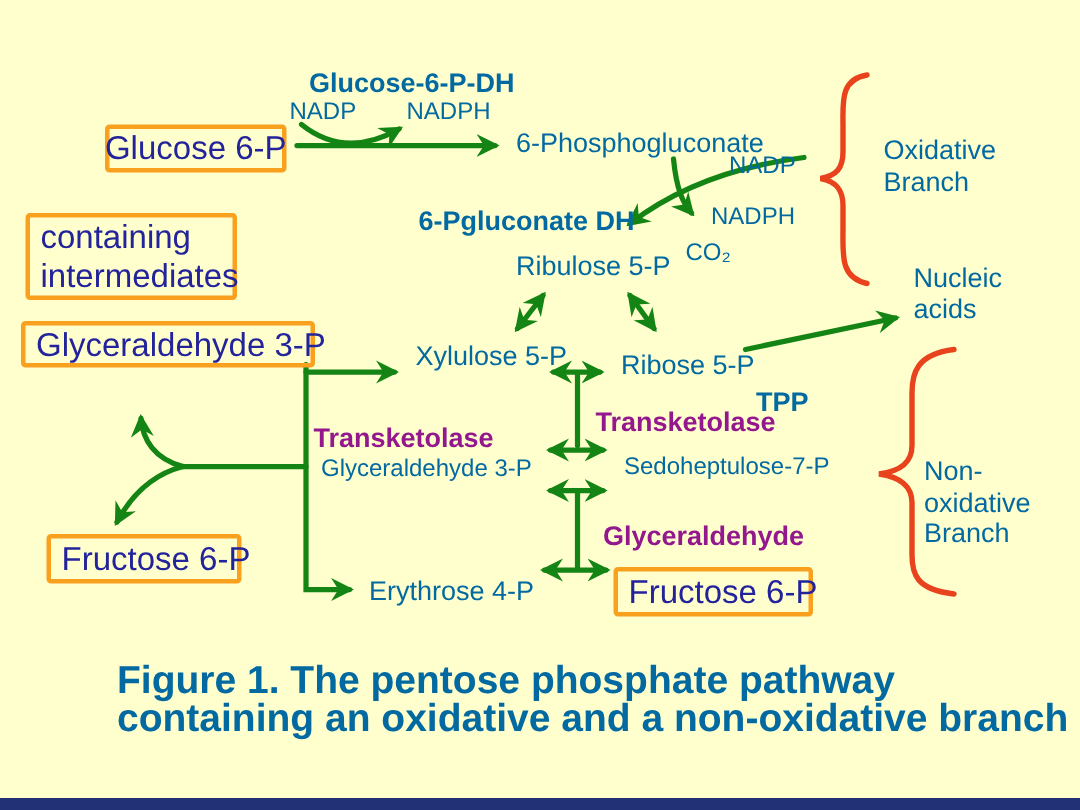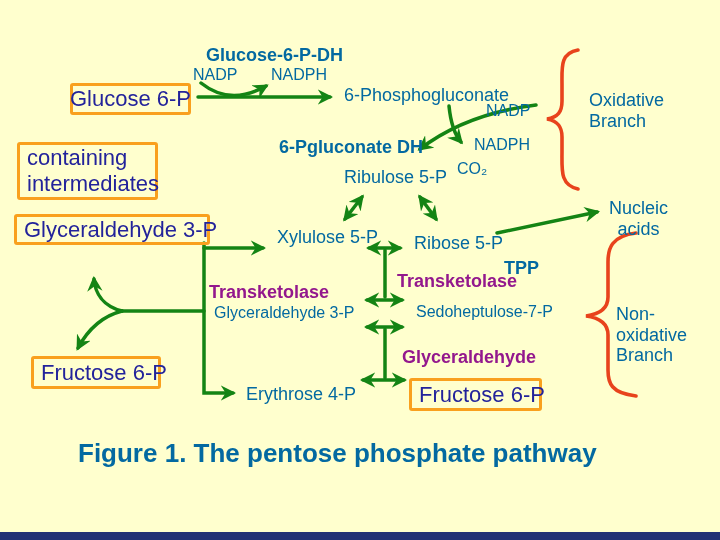--- a/index.html
+++ b/index.html
@@ -107,27 +107,28 @@
   <div class="lbl sm" style="left:474px;top:136px;">NADPH</div>
   <div class="lbl sm" style="left:457px;top:160px;">CO₂</div>
 
   <div class="lbl" style="left:344px;top:85px;">6-Phosphogluconate</div>
   <div class="lbl" style="left:344px;top:167px;">Ribulose 5-P</div>
   <div class="lbl" style="left:277px;top:227px;">Xylulose 5-P</div>
   <div class="lbl" style="left:414px;top:233px;">Ribose 5-P</div>
   <div class="lbl sm" style="left:214px;top:304px;">Glyceraldehyde 3-P</div>
   <div class="lbl sm" style="left:416px;top:303px;">Sedoheptulose-7-P</div>
   <div class="lbl" style="left:246px;top:384px;">Erythrose 4-P</div>
-  <div class="lbl pre" style="left:609px;top:198px;text-align:center;">Nucleic
+  <div class="lbl pre" style="left:609px;top:175px;">Nucleic
 acids</div>
 
   <div class="lbl pre" style="left:589px;top:90px;">Oxidative
 Branch</div>
   <div class="lbl pre" style="left:616px;top:304px;">Non-
 oxidative
 Branch</div>
 
   <div class="caption" style="left:78px;top:441px;">
     <div>Figure 1. The pentose phosphate pathway</div>
+    <div>containing an oxidative and a non-oxidative branch</div>
   </div>
 
   <div class="bottombar"></div>
 </div>
 
 </body></html>

